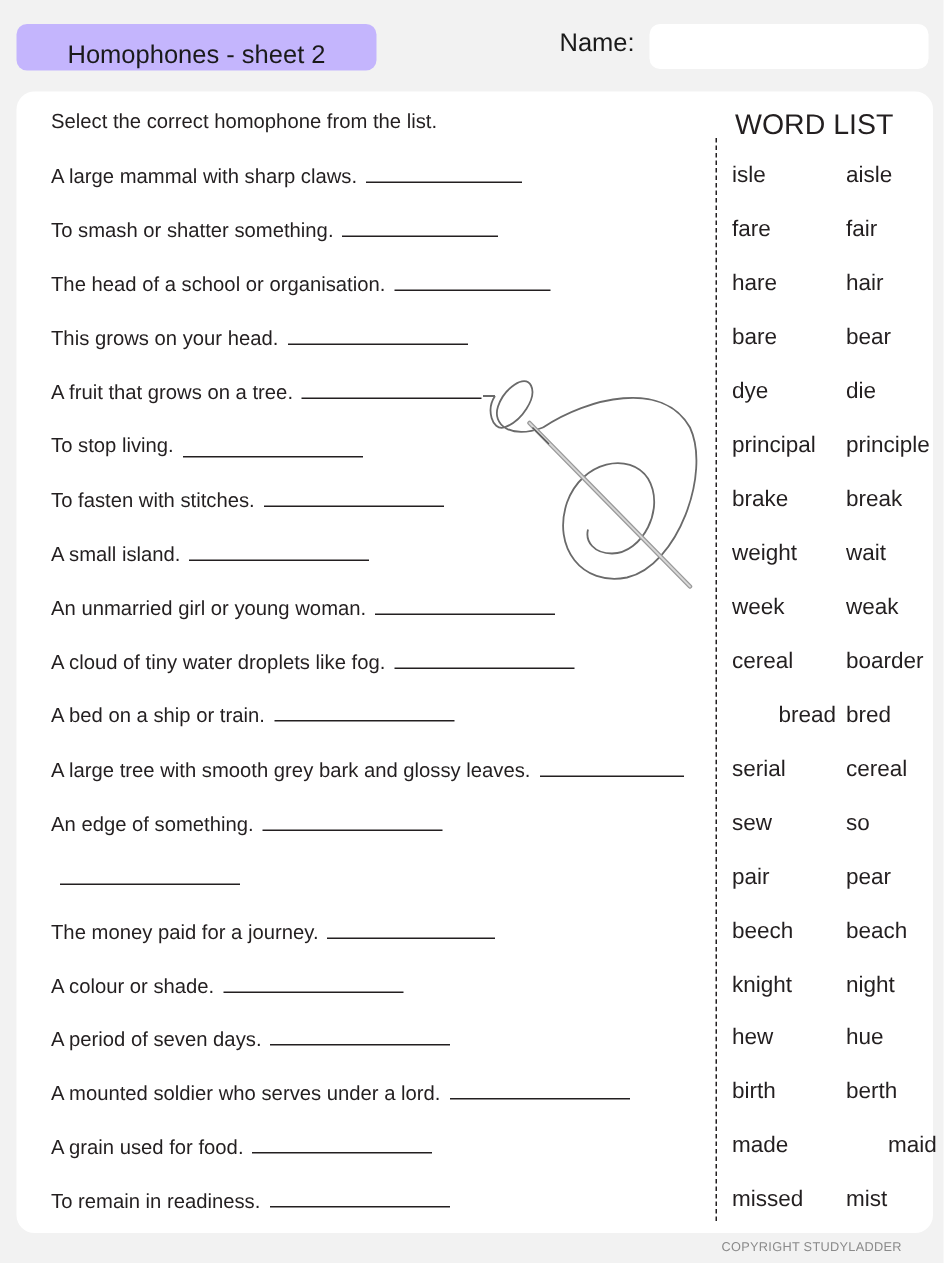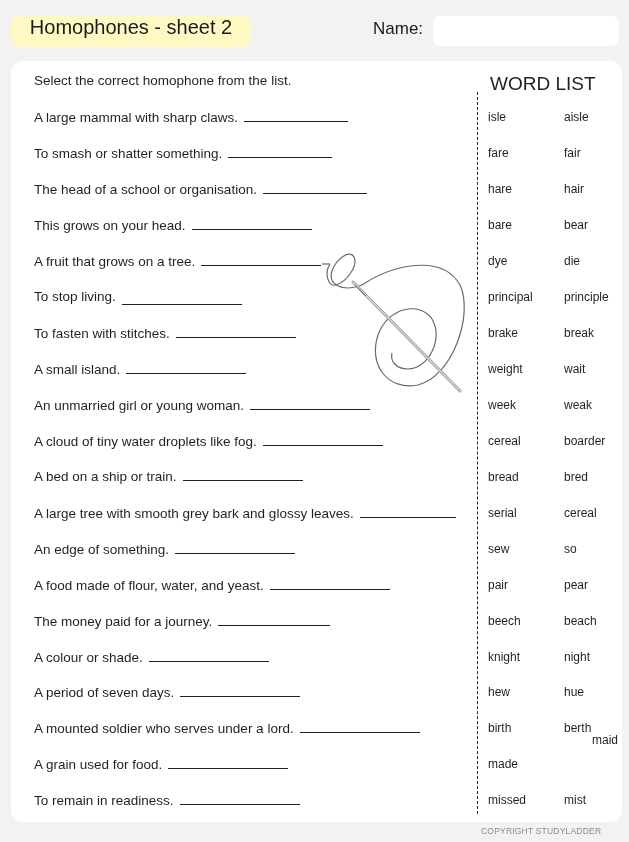--- a/index.html
+++ b/index.html
@@ -2,22 +2,22 @@
 <html><head>
 <meta charset="utf-8">
 <style>
   html, body { margin: 0; padding: 0; }
   body {
     width: 629px; height: 842px; background: #f2f2f2; position: relative; overflow: hidden;
     font-family: "Liberation Sans", "DejaVu Sans", sans-serif; color: #231f20;
   }
   .title-box {
     position: absolute; left: 11px; top: 16px; width: 240px; height: 31px;
-    background: #fef9c3; border-radius: 7px; display: flex; align-items: flex-start; justify-content: center;
-    font-size: 20px; color: #1a1a1a;
+    background: #c4b5fd; border-radius: 7px; display: flex; align-items: flex-end; justify-content: center;
+    font-size: 17px; color: #1a1a1a;
   }
   .name-label { position: absolute; left: 373px; top: 19px; font-size: 17px; color: #1a1a1a; }
   .name-box {
     position: absolute; left: 433px; top: 16px; width: 186px; height: 30px;
     background: #fff; border-radius: 7px; border: none; outline: none; padding: 0 8px; box-sizing: border-box;
     font-size: 14px; font-family: "Liberation Sans", sans-serif;
   }
   .panel {
     position: absolute; left: 11px; top: 61px; width: 611px; height: 761px;
     background: #fff; border-radius: 12px;
@@ -29,21 +29,21 @@
     display: flex; align-items: baseline;
   }
   .blank {
     display: inline-block; height: 12px; border-bottom: 1px solid #231f20; margin-left: 6px; cursor: text;
   }
   .divider {
     position: absolute; left: 477px; top: 92px; height: 722px; width: 0;
     border-left: 1.3px dashed #231f20;
   }
   .wl-title { position: absolute; left: 490px; top: 73px; font-size: 19px; }
-  .w { position: absolute; font-size: 12px; line-height: 16px; white-space: nowrap; }
+  .w { position: absolute; font-size: 15px; line-height: 16px; white-space: nowrap; }
   .w.a { left: 488px; }
   .w.b { left: 564px; }
   .copyright {
     position: absolute; left: 481px; top: 826px; font-size: 8.5px; color: #8a8a8a; letter-spacing: 0.2px;
   }
   .needle { position: absolute; left: 322px; top: 245px; width: 150px; height: 150px; }
 </style>
 </head>
 <body>
 
@@ -104,21 +104,20 @@
     </div>
     <div class="q" style="top: 505px;">
       <span>A large tree with smooth grey bark and glossy leaves.</span>
       <span class="blank" style="width: 96px;"></span>
     </div>
     <div class="q" style="top: 541px;">
       <span>An edge of something.</span>
       <span class="blank" style="width: 120px;"></span>
     </div>
     <div class="q" style="top: 577px;">
-      <span>A food made of flour, water, and yeast.</span>
       <span class="blank" style="width: 120px;"></span>
     </div>
     <div class="q" style="top: 613px;">
       <span>The money paid for a journey.</span>
       <span class="blank" style="width: 112px;"></span>
     </div>
     <div class="q" style="top: 649px;">
       <span>A colour or shade.</span>
       <span class="blank" style="width: 120px;"></span>
     </div>
@@ -157,38 +156,38 @@
     <div class="w a" style="top: 289px;">principal</div>
     <div class="w b" style="top: 289px;">principle</div>
     <div class="w a" style="top: 325px;">brake</div>
     <div class="w b" style="top: 325px;">break</div>
     <div class="w a" style="top: 361px;">weight</div>
     <div class="w b" style="top: 361px;">wait</div>
     <div class="w a" style="top: 397px;">week</div>
     <div class="w b" style="top: 397px;">weak</div>
     <div class="w a" style="top: 433px;">cereal</div>
     <div class="w b" style="top: 433px;">boarder</div>
-    <div class="w a" style="top: 469px;">bread</div>
+    <div class="w a" style="top: 469px; margin-left: 31px;">bread</div>
     <div class="w b" style="top: 469px;">bred</div>
     <div class="w a" style="top: 505px;">serial</div>
     <div class="w b" style="top: 505px;">cereal</div>
     <div class="w a" style="top: 541px;">sew</div>
     <div class="w b" style="top: 541px;">so</div>
     <div class="w a" style="top: 577px;">pair</div>
     <div class="w b" style="top: 577px;">pear</div>
     <div class="w a" style="top: 613px;">beech</div>
     <div class="w b" style="top: 613px;">beach</div>
     <div class="w a" style="top: 649px;">knight</div>
     <div class="w b" style="top: 649px;">night</div>
     <div class="w a" style="top: 684px;">hew</div>
     <div class="w b" style="top: 684px;">hue</div>
     <div class="w a" style="top: 720px;">birth</div>
     <div class="w b" style="top: 720px;">berth</div>
     <div class="w a" style="top: 756px;">made</div>
-    <div class="w b" style="top: 732px; padding-left: 28px;">maid</div>
+    <div class="w b" style="top: 756px; padding-left: 28px;">maid</div>
     <div class="w a" style="top: 792px;">missed</div>
     <div class="w b" style="top: 792px;">mist</div>
   </div>
 
 <svg class="needle" viewBox="0 0 150 150">
   <g fill="none" stroke="#6a6a6a" stroke-width="1.2">
 
     <path d="M0 19 L8 19"></path>
 
     <path d="M8 19 C 2 28, 6 42, 14 40 C 26 36, 36 20, 32 12 C 28 4, 14 14, 10 26 C 6 38, 18 48, 40 40"></path>

